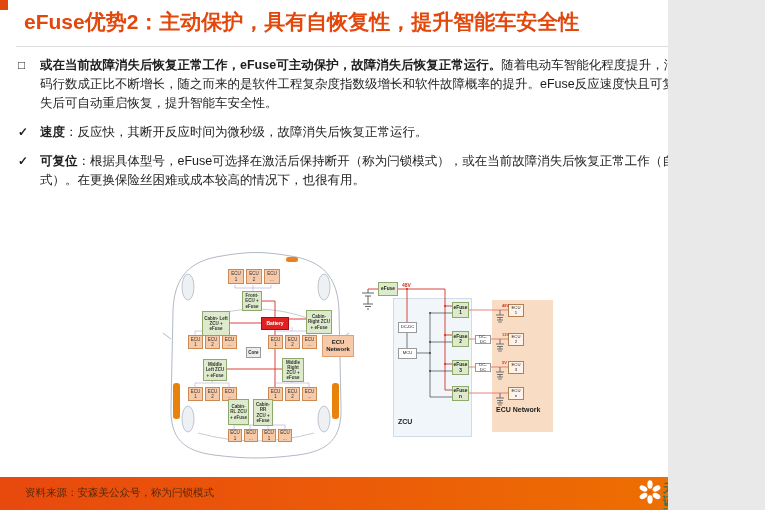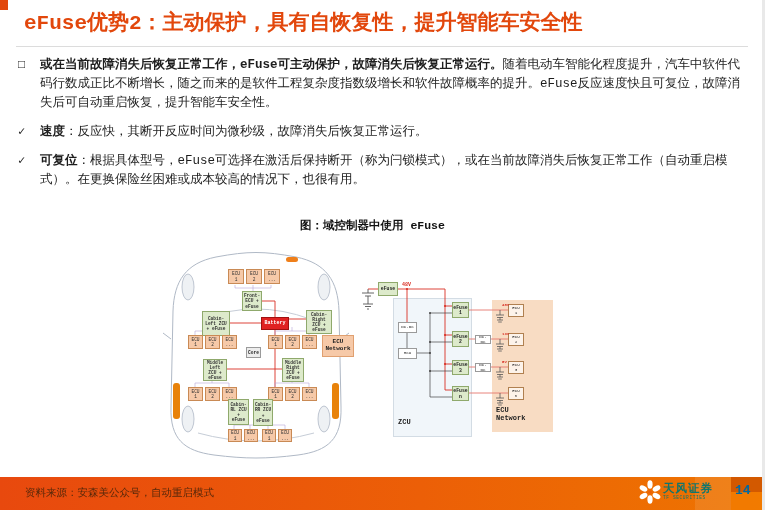--- a/index.html
+++ b/index.html
@@ -1,17 +1,17 @@
 <!DOCTYPE html>
 <html><head>
 <meta charset="utf-8">
 <style>
   html,body{margin:0;padding:0;background:#e9e9e9;}
-  .slide{position:relative;width:762px;height:510px;background:#ffffff;overflow:hidden;
-         font-family:Liberation Mono, monospace;color:#222;}
+  .slide{position:relative;width:668px;height:510px;background:#ffffff;overflow:hidden;
+         font-family:Liberation Sans, sans-serif;color:#222;}
   .abs{position:absolute;}
   
   .corner{left:0;top:0;width:8px;height:10px;background:#e2470c;}
   .title{left:24px;top:8px;font-size:21px;font-weight:bold;color:#e2470c;white-space:nowrap;}
   .divider{left:16px;top:46px;width:732px;height:1px;background:#dcdcdc;}
   
   .bullets{left:18px;top:56px;width:730px;font-size:12.5px;line-height:19px;color:#1d1d1d;}
   .bullet{display:flex;margin-bottom:10px;}
   .marker{width:22px;flex:0 0 22px;font-weight:bold;font-size:12px;}
   .btxt{flex:1;}
@@ -69,21 +69,20 @@
     <div class="bullet">
       <span class="marker">✓</span>
       <span class="btxt"><b>速度</b><span>：反应快，其断开反应时间为微秒级，故障消失后恢复正常运行。</span></span>
     </div>
     <div class="bullet">
       <span class="marker">✓</span>
       <span class="btxt"><b>可复位</b><span>：根据具体型号，eFuse可选择在激活后保持断开（称为闩锁模式），或在当前故障消失后恢复正常工作（自动重启模式）。在更换保险丝困难或成本较高的情况下，也很有用。</span></span>
     </div>
   </div>
 
-  <div class="abs caption">图：域控制器中使用 eFuse</div>
 
   <div class="abs carwrap">
     <svg class="layer" width="196" height="215" viewBox="0 0 196 215">
       <path d="M 58 10 C 90 4 106 4 138 10 C 168 16 180 34 181 64 L 183 160 C 184 192 170 204 140 208 C 108 212 88 212 56 208 C 26 204 12 192 13 160 L 15 64 C 16 34 28 16 58 10 Z" fill="#ffffff" stroke="#b0b9c6" stroke-width="1"></path>
       <path d="M 44 72 Q 98 52 152 72" fill="none" stroke="#c6cdd7" stroke-width="1"></path>
       <path d="M 40 186 Q 98 202 156 186" fill="none" stroke="#c6cdd7" stroke-width="1"></path>
       <ellipse cx="30" cy="40" rx="6" ry="13" fill="#eef1f4" stroke="#b0b9c6" stroke-width="0.8"></ellipse>
       <ellipse cx="166" cy="40" rx="6" ry="13" fill="#eef1f4" stroke="#b0b9c6" stroke-width="0.8"></ellipse>
       <ellipse cx="30" cy="172" rx="6" ry="13" fill="#eef1f4" stroke="#b0b9c6" stroke-width="0.8"></ellipse>
       <ellipse cx="166" cy="172" rx="6" ry="13" fill="#eef1f4" stroke="#b0b9c6" stroke-width="0.8"></ellipse>
@@ -224,21 +223,21 @@
     <div class="vlabel" style="left:144px;top:72px;">13V</div>
     <div class="vlabel" style="left:144px;top:100px;">5V</div>
     <div class="blocklabel" style="left:40px;top:158px;">ZCU</div>
     <div class="blocklabel" style="left:138px;top:146px;width:45px;">ECU Network</div>
   </div>
 
   <div class="abs footer"></div>
   <div class="abs f-deco1"></div>
   <div class="abs f-deco2"></div>
   <div class="abs f-deco3"></div>
-  <div class="abs source">资料来源：安森美公众号，自动重启模式</div>
+  <div class="abs source">资料来源：安森美公众号，称为闩锁模式</div>
   <svg class="abs logo" viewBox="0 0 26 26">
     <g fill="#ffffff">
       <ellipse cx="13" cy="5.5" rx="2.6" ry="4.2"></ellipse>
       <ellipse cx="19.5" cy="9.5" rx="2.6" ry="4.2" transform="rotate(60 19.5 9.5)"></ellipse>
       <ellipse cx="19.5" cy="17" rx="2.6" ry="4.2" transform="rotate(120 19.5 17)"></ellipse>
       <ellipse cx="13" cy="20.5" rx="2.6" ry="4.2"></ellipse>
       <ellipse cx="6.5" cy="17" rx="2.6" ry="4.2" transform="rotate(60 6.5 17)"></ellipse>
       <ellipse cx="6.5" cy="9.5" rx="2.6" ry="4.2" transform="rotate(120 6.5 9.5)"></ellipse>
       <circle cx="13" cy="13" r="1.6" fill="#ec5f07"></circle>
     </g>

